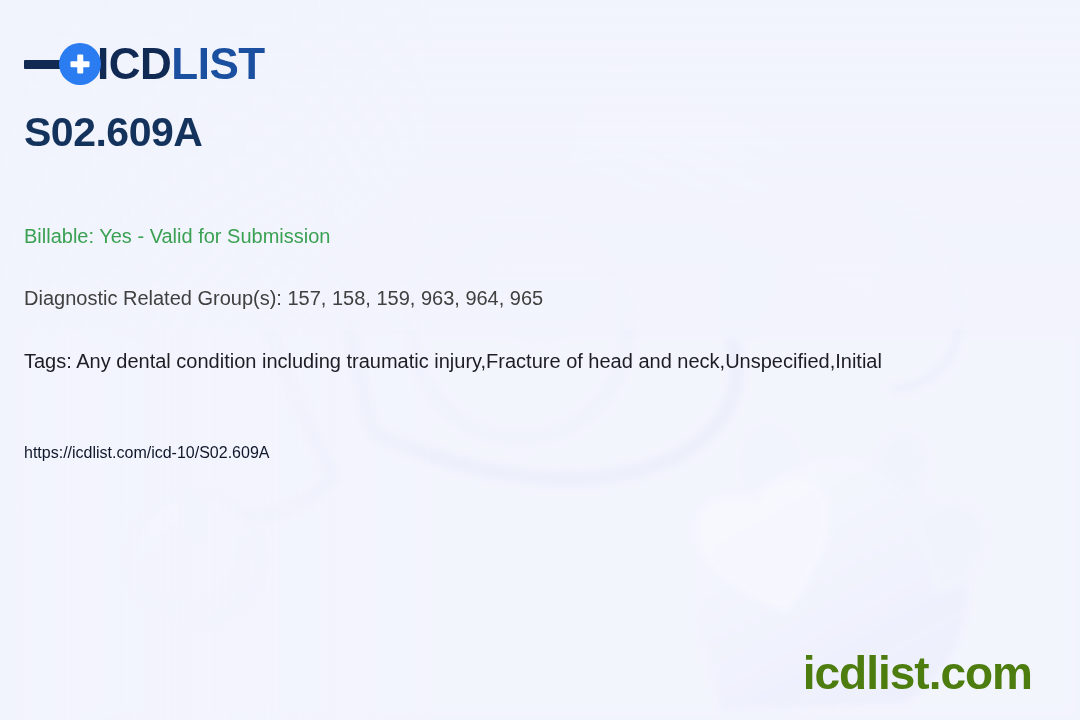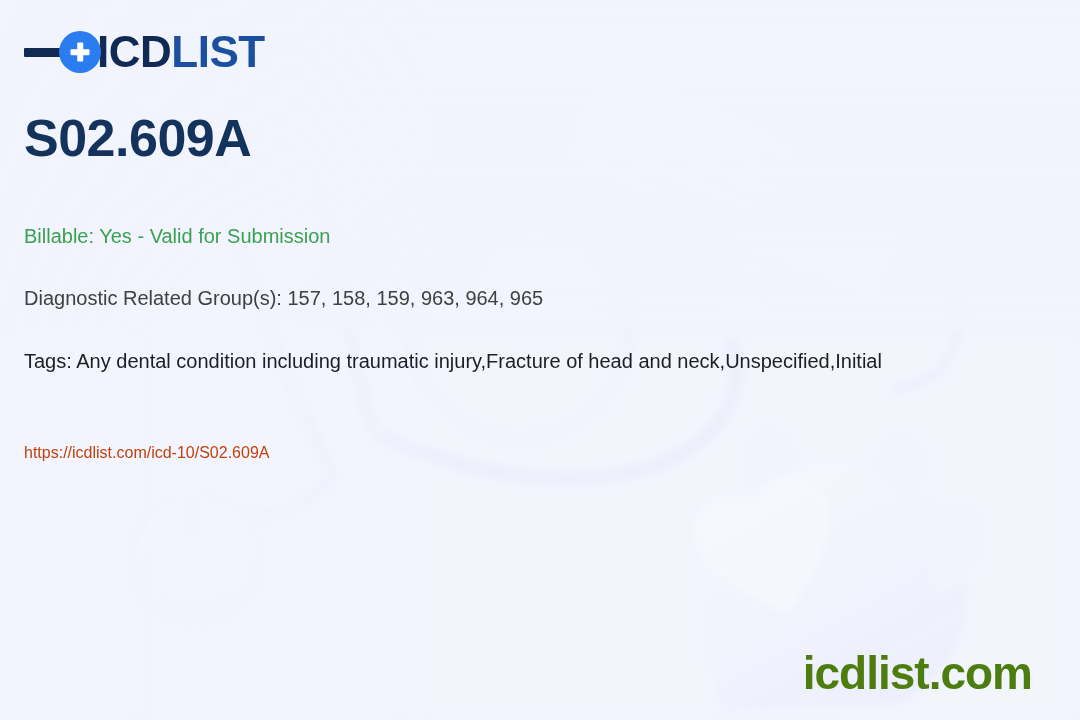--- a/index.html
+++ b/index.html
@@ -43,21 +43,21 @@
     position: absolute;
     left: 0; top: 0; width: 430px; height: 720px;
     background: linear-gradient(to right, rgba(242,244,253,0.92) 0%, rgba(242,244,253,0.55) 70%, rgba(242,244,253,0.18) 100%);
     pointer-events: none;
   }
 
   
   .header {
     position: absolute;
     left: 24px;
-    top: 24px;
+    top: 36px;
     display: flex;
     align-items: center;
     height: 56px;
   }
   .logo {
     display: flex;
     align-items: center;
     height: 56px;
   }
   .logo-dash {
@@ -113,21 +113,21 @@
     margin-left: 26px;
     white-space: nowrap;
     line-height: 1;
   }
 
   
   .code-title {
     position: absolute;
     left: 24px;
     top: 110px;
-    font-size: 52px;
+    font-size: 41px;
     font-weight: bold;
     color: #14335c;
     letter-spacing: -0.5px;
     line-height: 1.1;
     white-space: nowrap;
   }
   .code-desc {
     position: absolute;
     left: 24px;
     top: 166px;
@@ -165,21 +165,21 @@
     color: #1c1e23;
     line-height: 1.2;
     white-space: nowrap;
     overflow: hidden;
   }
   .url {
     position: absolute;
     left: 24px;
     top: 443px;
     font-size: 16px;
-    color: #c2410c;
+    color: #0f172a;
     line-height: 1.2;
     white-space: nowrap;
   }
 
   .brand-footer {
     position: absolute;
     right: 48px;
     bottom: 24px;
     font-size: 46px;
     font-weight: bold;

